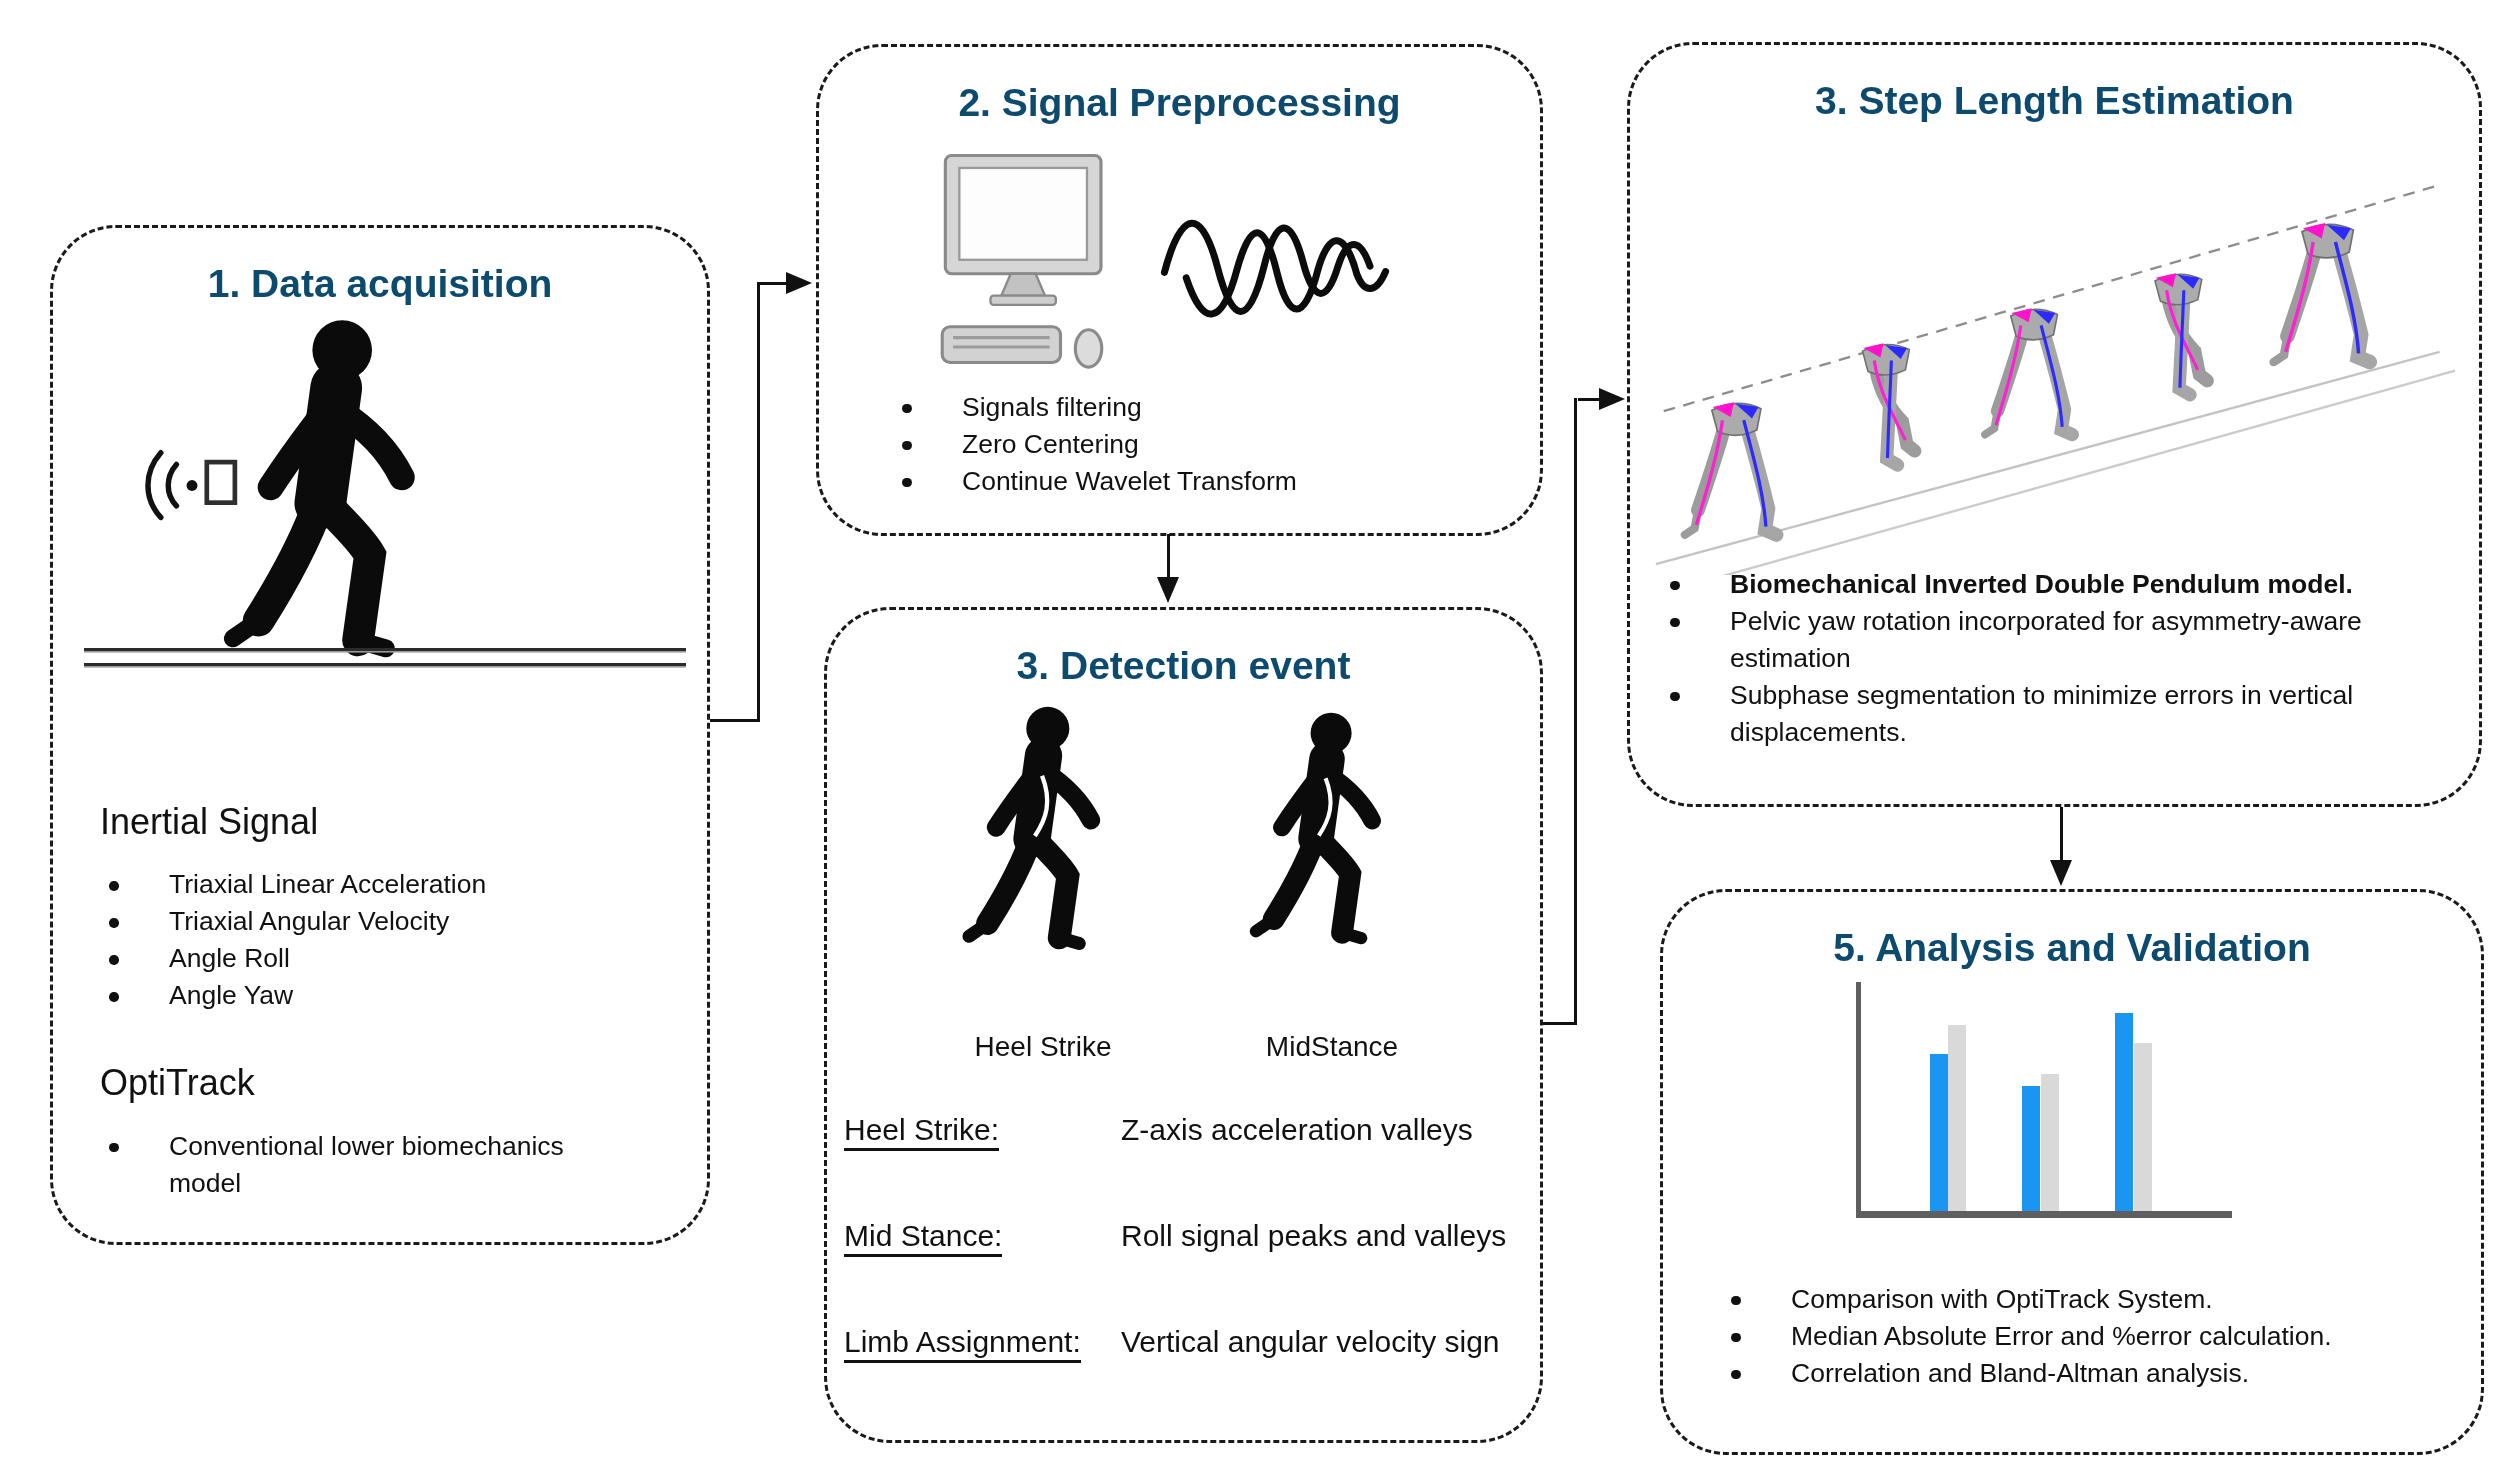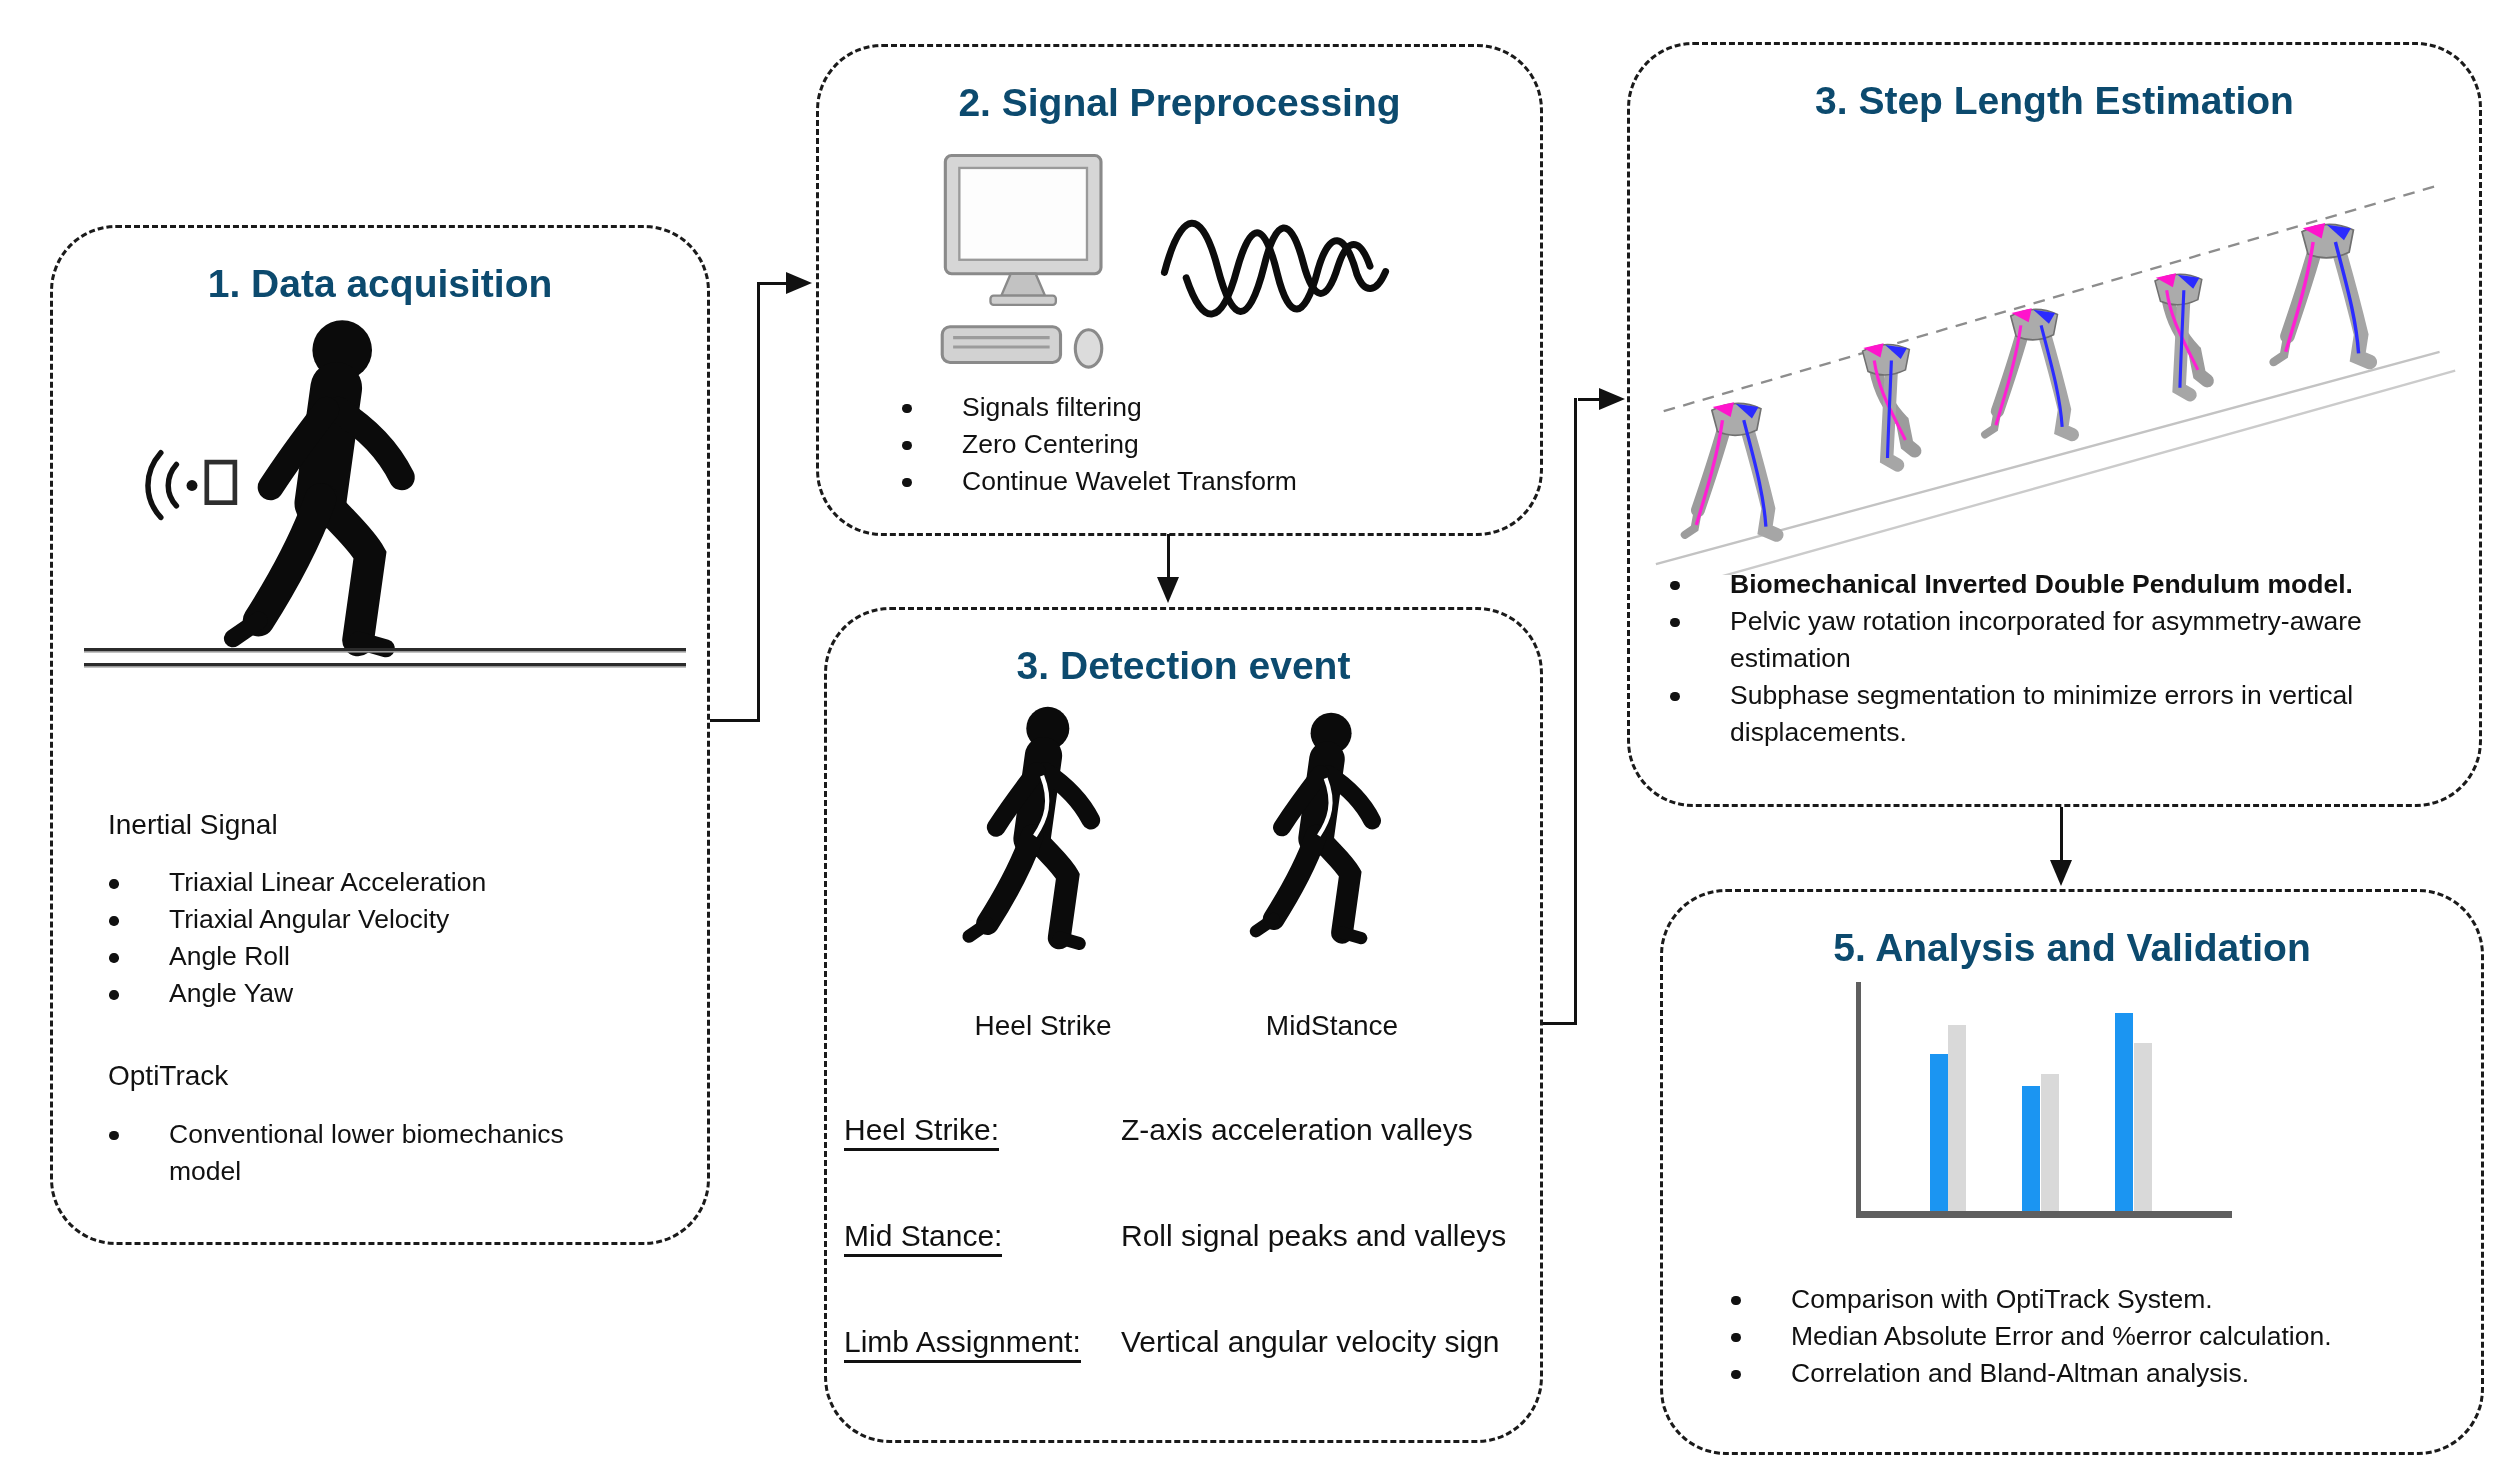--- a/index.html
+++ b/index.html
@@ -14,32 +14,32 @@
   .panel h2{margin:34px 15.6px 0;text-align:center;font-size:39px;font-weight:700;color:#0c4a6e;}
   
   ul.blist{list-style:none;margin:0;padding:0;}
   ul.blist li{position:relative;padding-left:69px;font-size:26.5px;line-height:37px;}
   ul.blist li::before{content:"";position:absolute;left:9.4px;top:15px;width:9.4px;height:9.4px;border-radius:50%;background:#111;}
   .bold{font-weight:bold;}
   
   .b1-fig{position:absolute;left:47px;top:74px;width:421px;height:367px;}
   .groundline{position:absolute;height:3.1px;background:#2b2b2b;box-shadow:0 1.6px 0 #9a9a9a;}
   .b1-text{position:absolute;left:47px;top:573px;width:499px;}
-  .subhead{font-size:28px;margin:8px;}
+  .subhead{font-size:36px;margin:0;}
   .b1-text ul.blist{margin-top:23.4px;}
   .b1-text ul.blist li{max-width:453px;}
   .opt-gap{margin-top:48px;}
   
   .b2-icons{position:absolute;left:117px;top:98px;width:507px;height:242px;display:flex;align-items:center;gap:43px;}
   .b2-list{position:absolute;left:74px;top:342px;}
   
   .b3-figs{position:absolute;left:0;top:94px;width:100%;height:257px;}
   .b3-fig1{position:absolute;left:130px;top:0;}
   .b3-fig2{position:absolute;left:418px;top:0;}
-  .b3-label{position:absolute;top:400px;font-size:28px;text-align:center;width:250px;}
+  .b3-label{position:absolute;top:421px;font-size:28px;text-align:center;width:250px;}
   .b3-l1{left:91px;} .b3-l2{left:380px;}
   .b3-defs{position:absolute;left:17px;top:503px;width:687px;}
   .defrow{display:flex;font-size:30px;margin-bottom:72px;}
   .defrow .term{flex:0 0 277px;border-bottom:3.1px solid #111;align-self:flex-start;padding-bottom:1.6px;
                 border-bottom-style:solid;width:max-content;flex-basis:auto;margin-right:0;}
   .defrow .termwrap{flex:0 0 277px;}
   .defrow .desc{flex:1;}
   
   .b4-legs{position:absolute;left:22px;top:62px;}
   .b4-list{position:absolute;left:31px;top:521px;width:788px;}

